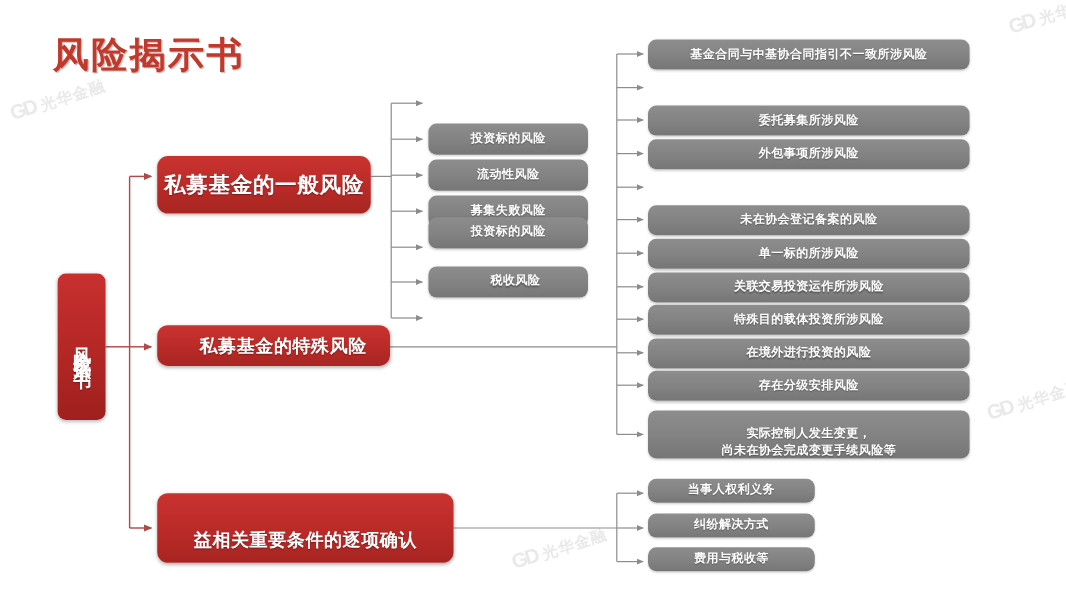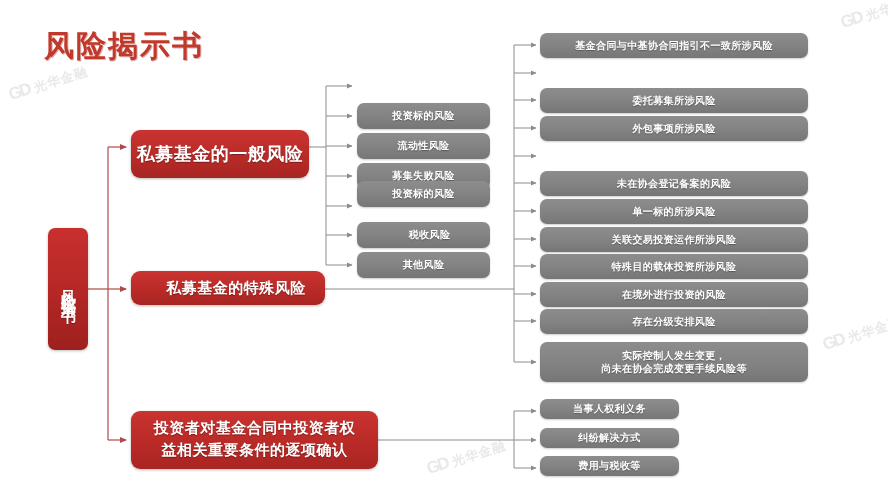--- a/index.html
+++ b/index.html
@@ -73,21 +73,21 @@
     display:flex;align-items:center;justify-content:center;text-align:center;
     font-family:"DejaVu Sans","Liberation Sans",sans-serif;
     text-shadow:0 1px 1px rgba(0,0,0,.3);
     letter-spacing:.4px;
     line-height:1.35;
     box-sizing:border-box;
   }
   .col-mid{left:357px;width:133px;height:26px;}
   .col-right{left:540px;width:268px;height:25px;}
   .col-bottom{left:540px;width:139px;height:20px;}
-  .tall{height:40px;}
+  .tall{height:40px;align-items:flex-end;}
 </style>
 </head>
 <body>
 
 <div id="canvas">
 
   <div class="wm wm-rot" style="left:6px;top:86px;">
     <span class="wm-logo">GD</span>
     <span>光华金融</span>
   </div>
@@ -167,42 +167,39 @@
   </div>
 
   <div class="rbox" id="n-general">
     <span>私募基金的一般风险</span>
   </div>
   <div class="rbox" id="n-special">
     <span>私募基金的特殊风险</span>
   </div>
   <div class="rbox" id="n-confirm">
     <span>
-      <span>投资者对基金合同中投资者权</span><br>
+      <br>
       <span>益相关重要条件的逐项确认</span>
     </span>
   </div>
 
   <div class="gbox col-mid" style="top:103px;">
       <span>投资标的风险</span>
     </div>
   <div class="gbox col-mid" style="top:133px;">
       <span>流动性风险</span>
     </div>
   <div class="gbox col-mid" style="top:163px;">
       <span>募集失败风险</span>
     </div>
   <div class="gbox col-mid" style="top:181px;font-family:Liberation Serif, serif;">
       <span>投资标的风险</span>
     </div>
   <div class="gbox col-mid" style="top:222px;padding-left:12px;">
       <span>税收风险</span>
-    </div>
-  <div class="gbox col-mid" style="top:252px;">
-      <span>其他风险</span>
     </div>
 
   <div class="gbox col-right" style="top:33px;">
       <span>基金合同与中基协合同指引不一致所涉风险</span>
     </div>
   <div class="gbox col-right" style="top:88px;">
       <span>委托募集所涉风险</span>
     </div>
   <div class="gbox col-right" style="top:116px;">
       <span>外包事项所涉风险</span>

